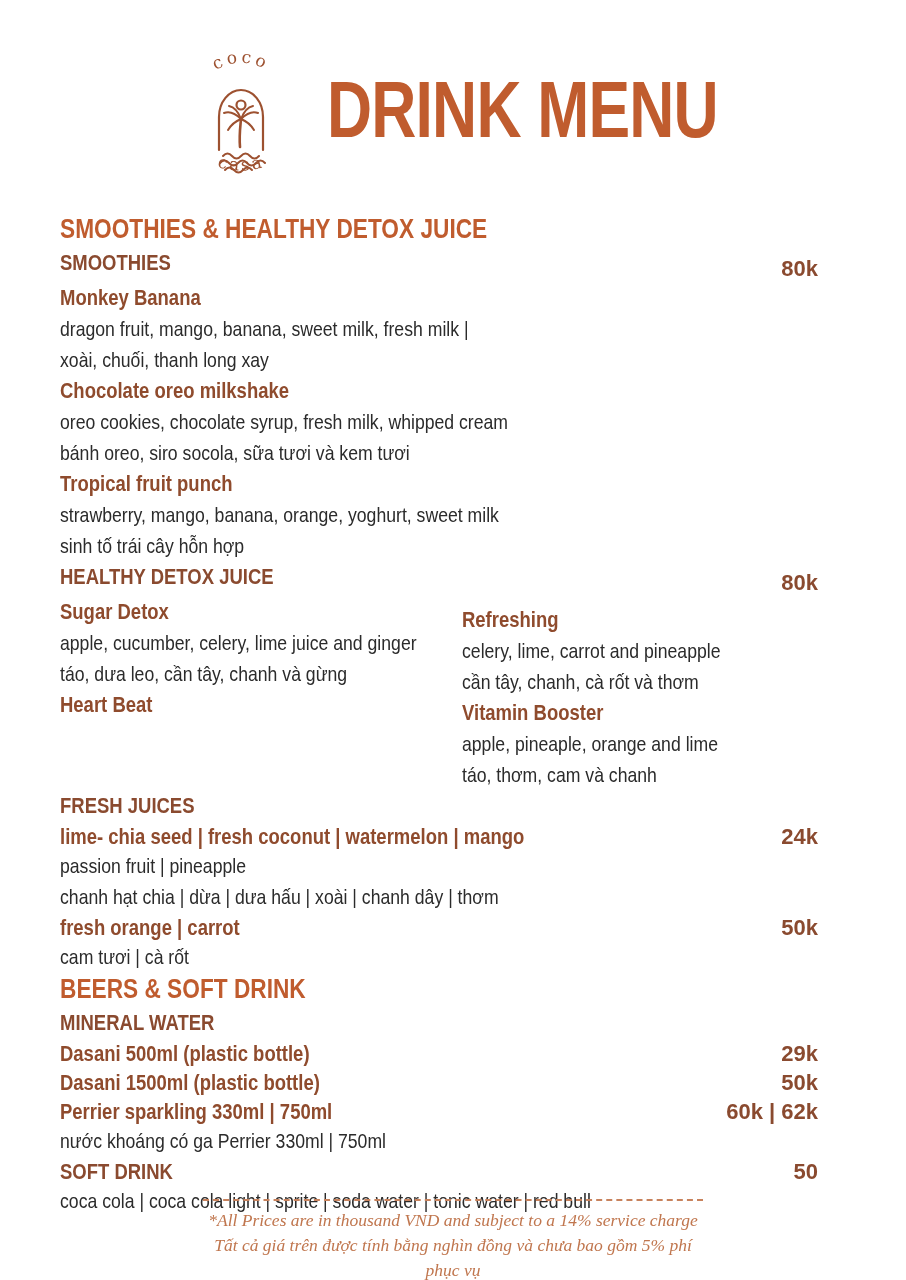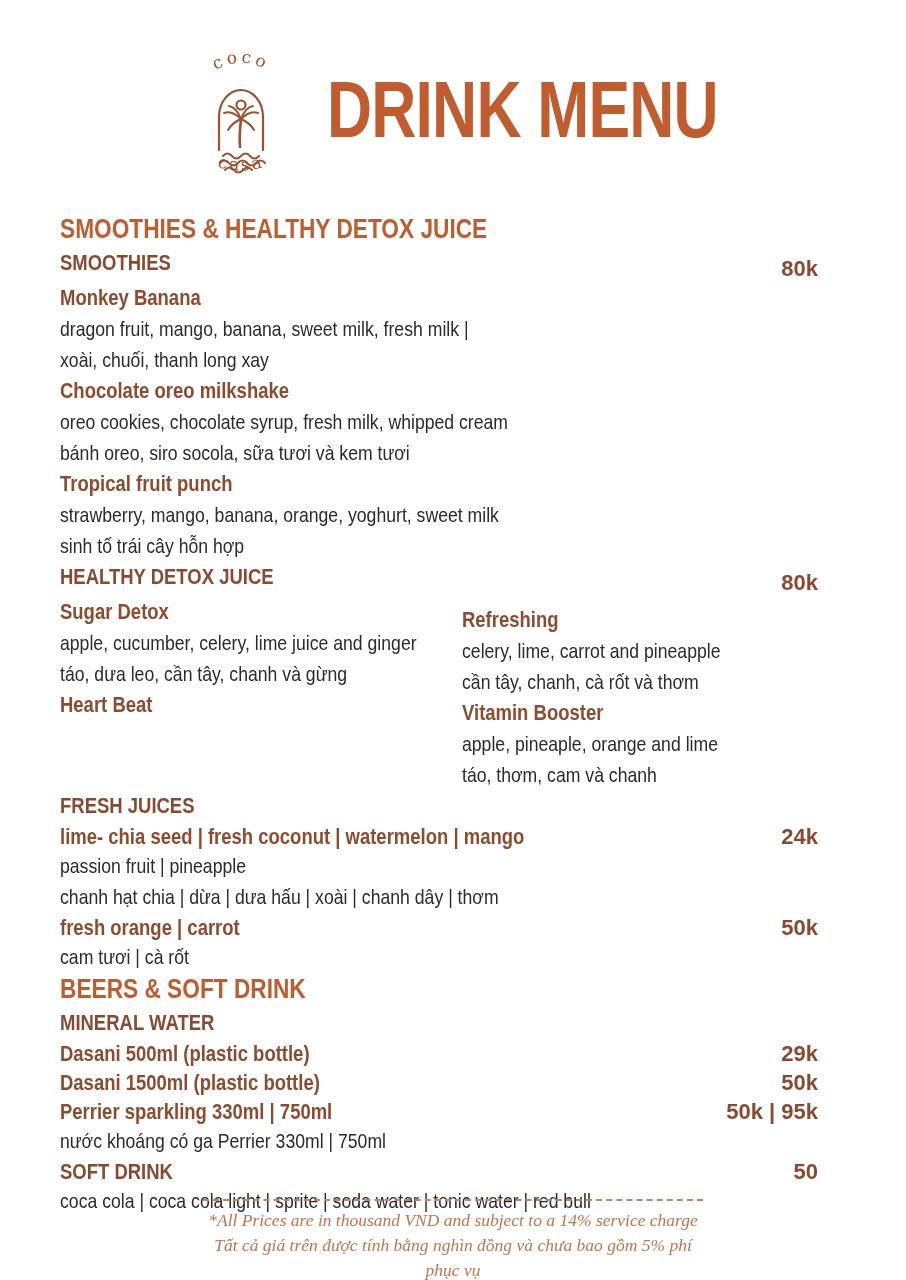--- a/index.html
+++ b/index.html
@@ -163,21 +163,21 @@
     <div class="row line">
       <span class="item-name cx">Dasani 500ml (plastic bottle)</span>
       <span class="price">29k</span>
     </div>
     <div class="row line">
       <span class="item-name cx">Dasani 1500ml (plastic bottle)</span>
       <span class="price">50k</span>
     </div>
     <div class="row line">
       <span class="item-name cx">Perrier sparkling 330ml | 750ml</span>
-      <span class="price">50k | 95k</span>
+      <span class="price">60k | 62k</span>
     </div>
     <div class="line"><span class="desc cx">nước khoáng có ga Perrier  330ml  | 750ml</span></div>
 
     <div class="row line">
       <span class="sub-title cx">SOFT DRINK</span>
       <span class="price">50</span>
     </div>
     <div class="line"><span class="desc cx">coca cola |  coca cola light |  sprite |  soda water | tonic water |  red bull</span></div>
 
   </div>

